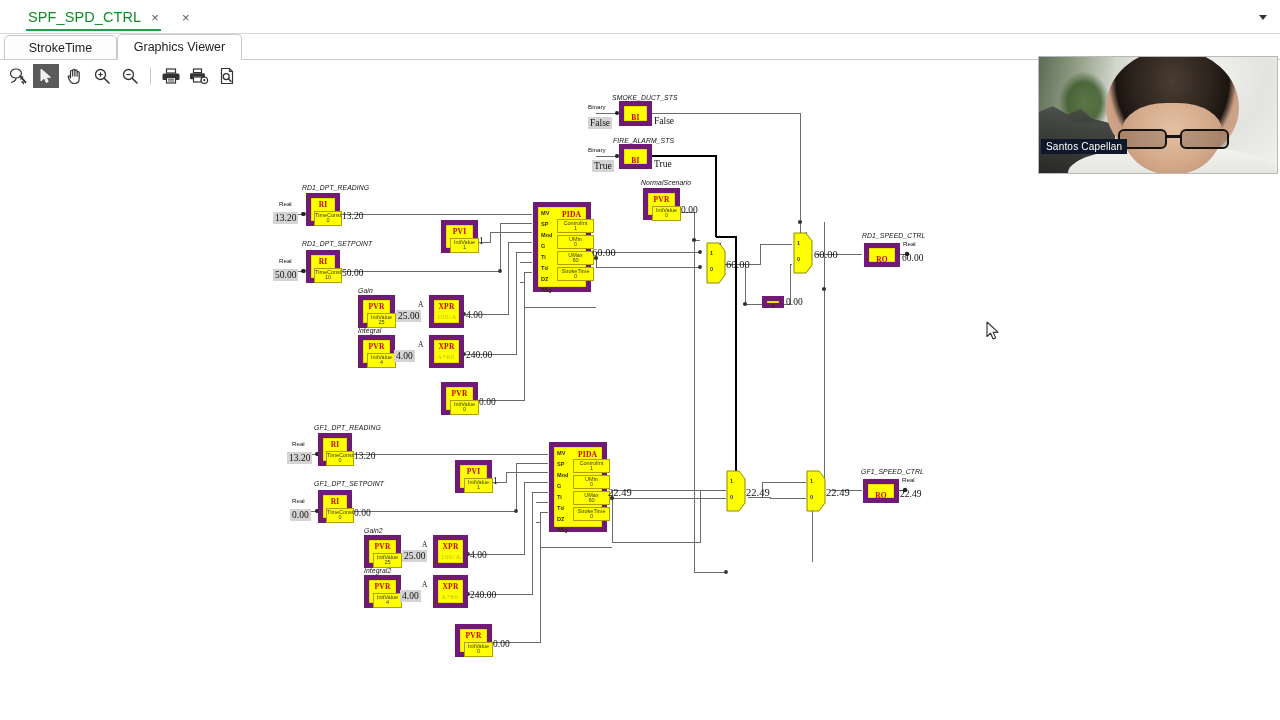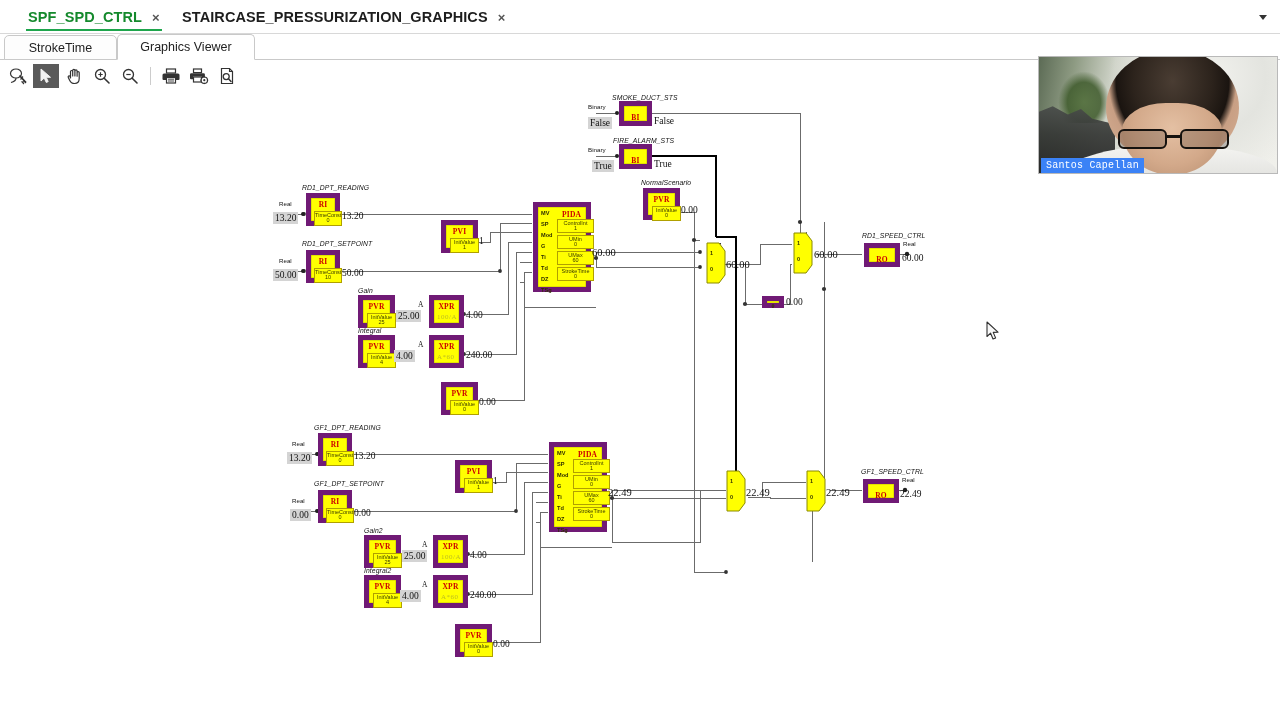--- a/index.html
+++ b/index.html
@@ -10,21 +10,21 @@
     overflow: hidden;
     background: #ffffff;
     font-family: "Liberation Sans", sans-serif;
   }
 
   #app { position: relative; width: 1280px; height: 720px; background:#fff; }
 
   
   .doc-tabbar {
     position: absolute; left:0; top:0; width:1280px; height:34px;
-    background:#ffffff; border-bottom:1px solid #d8d8d8;font-weight:bold;
+    background:#ffffff; border-bottom:1px solid #d8d8d8;
   }
   .doc-tab {
     position:absolute; top:0; height:34px;
     display:flex; align-items:center; gap:10px;
     padding:0 10px; cursor:default; white-space:nowrap;
   }
   .doc-tab .label { font-size:14.5px; color:#1d1d1d; letter-spacing:0.1px; }
   .doc-tab.active .label { color:#14892c; }
   .doc-tab.active::after {
     content:""; position:absolute; left:8px; right:8px; bottom:3px;
@@ -182,59 +182,58 @@
   .wc-glasses .lens.r { right:0; }
   .wc-glasses .bridge {
     position:absolute; left:44%; top:32%; width:12%; height:2.5px; background:#15120f;
   }
   .wc-shirt {
     position:absolute; left:12%; bottom:-6%; width:88%; height:30%;
     border-radius:50% 50% 0 0 / 80% 80% 0 0;
     background: linear-gradient(180deg,#f4f4f2 0%, #e2e2de 100%);
   }
   .wc-name {
-    position:absolute; left:2px; bottom:0;
-    background:#3b82f6; color:#fff;
+    position:absolute; left:2px; bottom:19px;
+    background:#0f172a; color:#fff;
     font-size:10px; padding:2px 5px 2.5px 5px;
-    font-family:Liberation Mono, monospace; letter-spacing:0.2px;
+    font-family:Liberation Sans, sans-serif; letter-spacing:0.2px;
   }
 
   
   .cursor { position:absolute; left:986px; top:321px; }
 </style>
 </head>
 <body>
 
 <div id="app">
 
   <div class="doc-tabbar">
 
     <div class="doc-tab active" style="left:18px;">
       <span class="label">SPF_SPD_CTRL</span>
       <span class="closex">×</span>
     </div>
 
     <div class="doc-tab" style="left:172px;">
-      <span class="label">STAIRCASE_PRESSURIZATION_GRAPHICS</span>
       <span class="closex">×</span>
     </div>
 
     <div class="tabbar-chevron">
       <svg width="12" height="12" viewBox="0 0 12 12">
           <path d="M2 4 L6 9 L10 4 Z" fill="#333"></path>
         </svg>
     </div>
   </div>
 
   <div class="sub-tabstrip">
     <div class="baseline"></div>
     <div class="sub-tab" style="left:4px;width:113px;">
       <span>StrokeTime</span>
     </div>
-    <div class="sub-tab active" style="left:117px;width:138px;">
+    <div class="sub-tab active" style="left:117px;width:125px;">
       <span>Graphics Viewer</span>
     </div>
   </div>
 
   <div class="toolbar">
 
     <div class="tb-btn">
       <svg width="20" height="18" viewBox="0 0 20 18">
         <ellipse cx="8" cy="6.5" rx="5.5" ry="4.5" fill="none" stroke="#333" stroke-width="1.2"></ellipse>
         <path d="M8 11 C8 14, 5 15, 3 15.5" fill="none" stroke="#333" stroke-width="1.2"></path>

